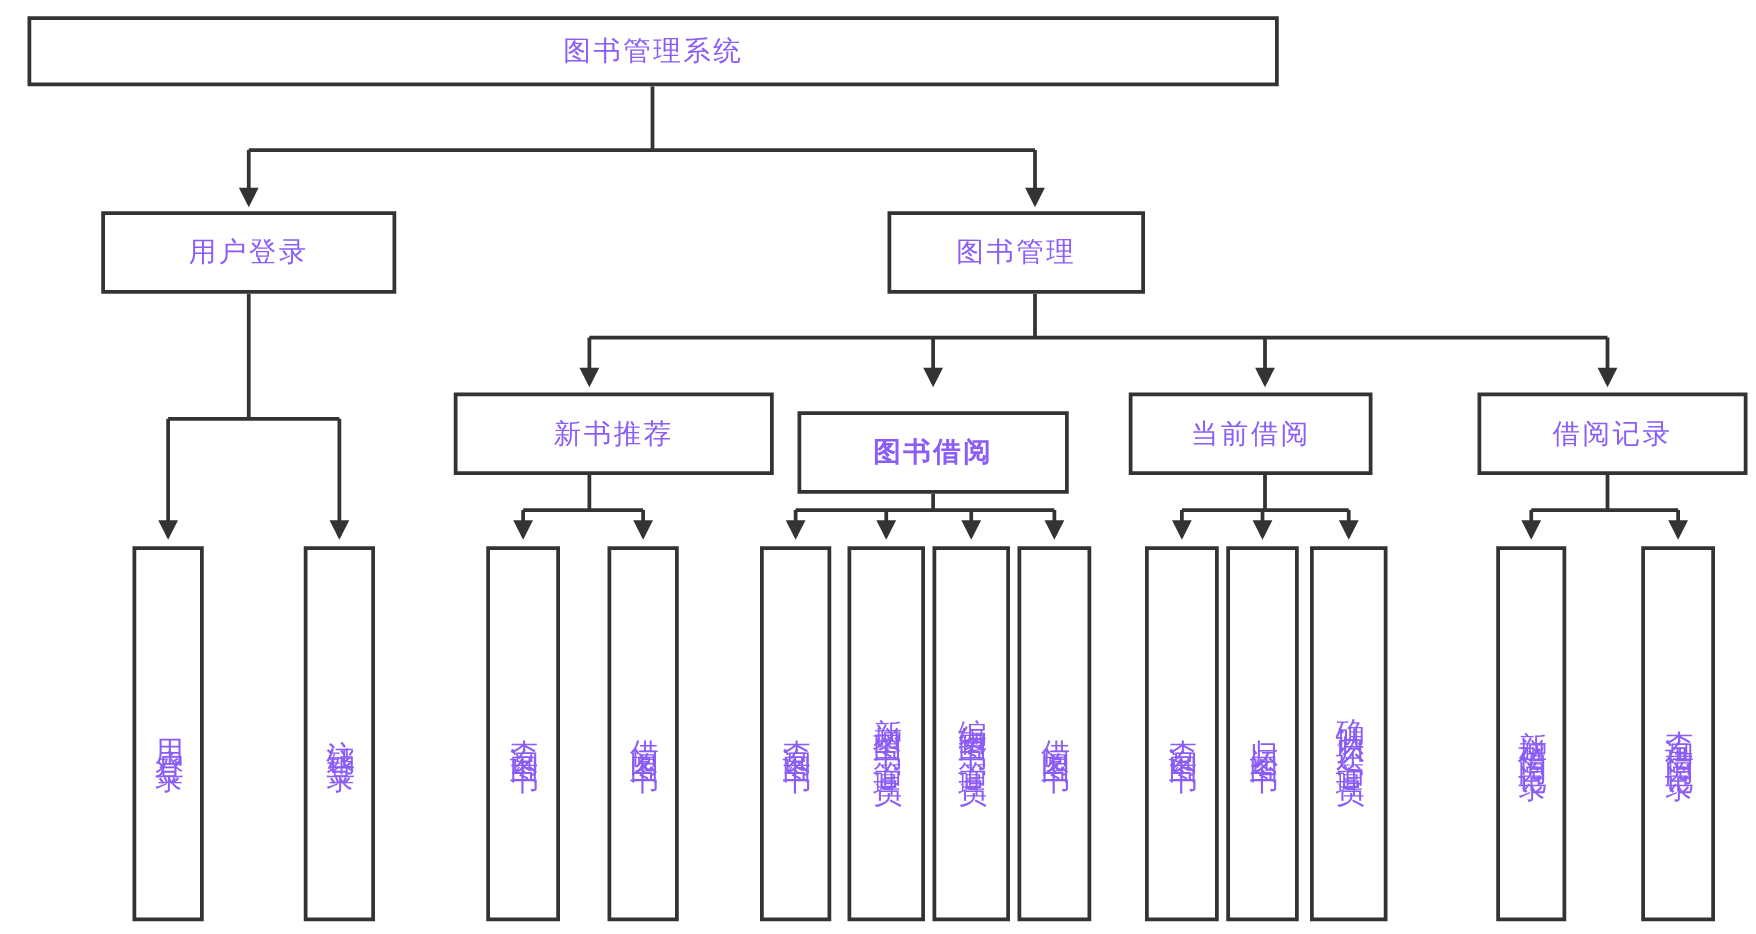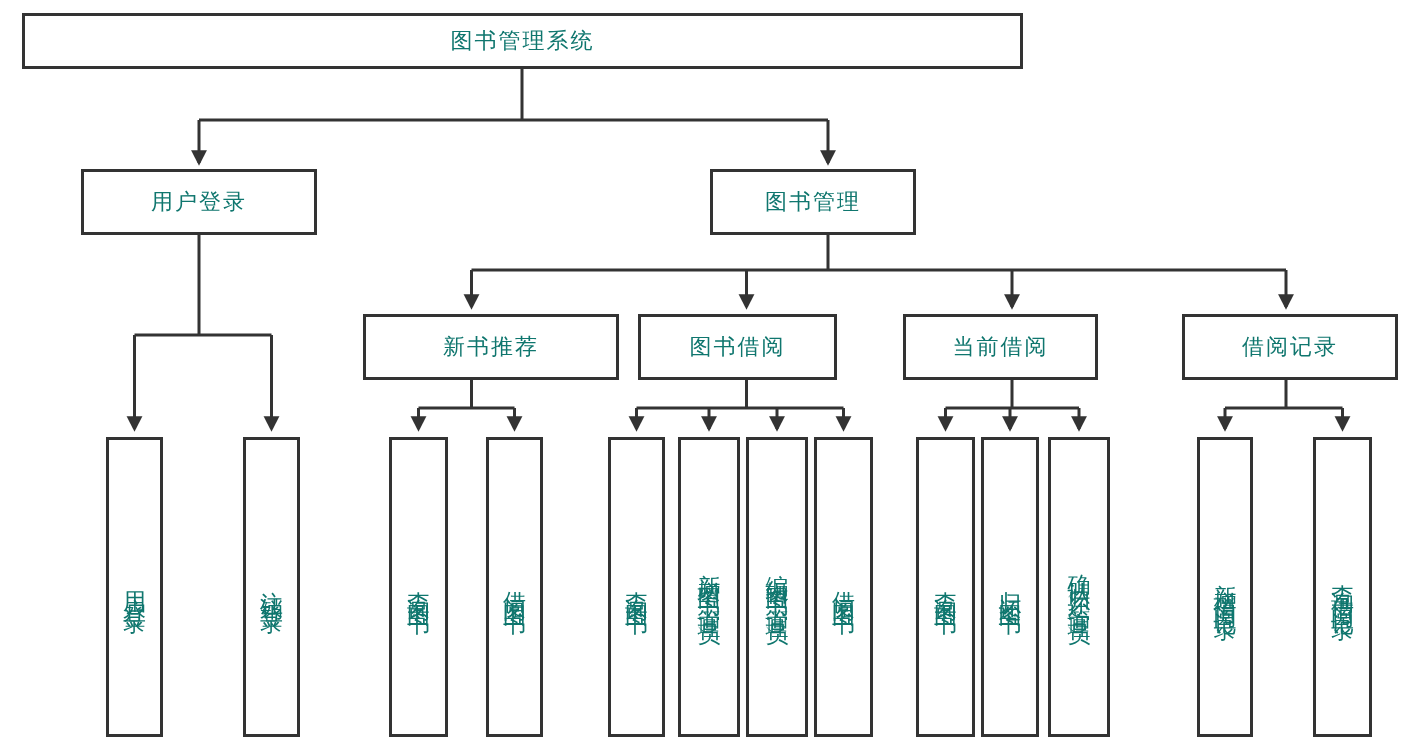--- a/index.html
+++ b/index.html
@@ -19,21 +19,21 @@
     pointer-events: none;
   }
   .node {
     position: absolute;
     box-sizing: border-box;
     background: #ffffff;
     border: 3px solid #333333;
     display: flex;
     align-items: center;
     justify-content: center;
-    color: #0f766e;
+    color: #8b5cf6;
     z-index: 2;
   }
   .node--h {
     font-size: 22px;
     letter-spacing: 2px;
     white-space: nowrap;
   }
   .node--leaf {
     writing-mode: vertical-rl;
     text-orientation: mixed;
@@ -43,21 +43,21 @@
     top: 437px;
     height: 300px;
   }
   
   .pos-root { left: 22px;  top: 13px;  width: 1001px; height: 56px; }
   
   .pos-l2a  { left: 81px;  top: 169px; width: 236px;  height: 66px; }
   .pos-l2b  { left: 710px; top: 169px; width: 206px;  height: 66px; }
   
   .pos-l3a  { left: 363px;  top: 314px; width: 256px; height: 66px; }
-  .pos-l3b  { left: 638px;  top: 314px; width: 199px; height: 66px; }
+  .pos-l3b  { left: 638px;  top: 329px; width: 217px; height: 66px; font-weight: bold; }
   .pos-l3c  { left: 903px;  top: 314px; width: 195px; height: 66px; }
   .pos-l3d  { left: 1182px; top: 314px; width: 216px; height: 66px; }
   
   .pos-a1 { left: 106px;  width: 57px; }
   .pos-a2 { left: 243px;  width: 57px; }
   .pos-b1 { left: 389px;  width: 59px; }
   .pos-b2 { left: 486px;  width: 57px; }
   .pos-c1 { left: 608px;  width: 57px; }
   .pos-c2 { left: 678px;  width: 62px; }
   .pos-c3 { left: 746px;  width: 62px; }

